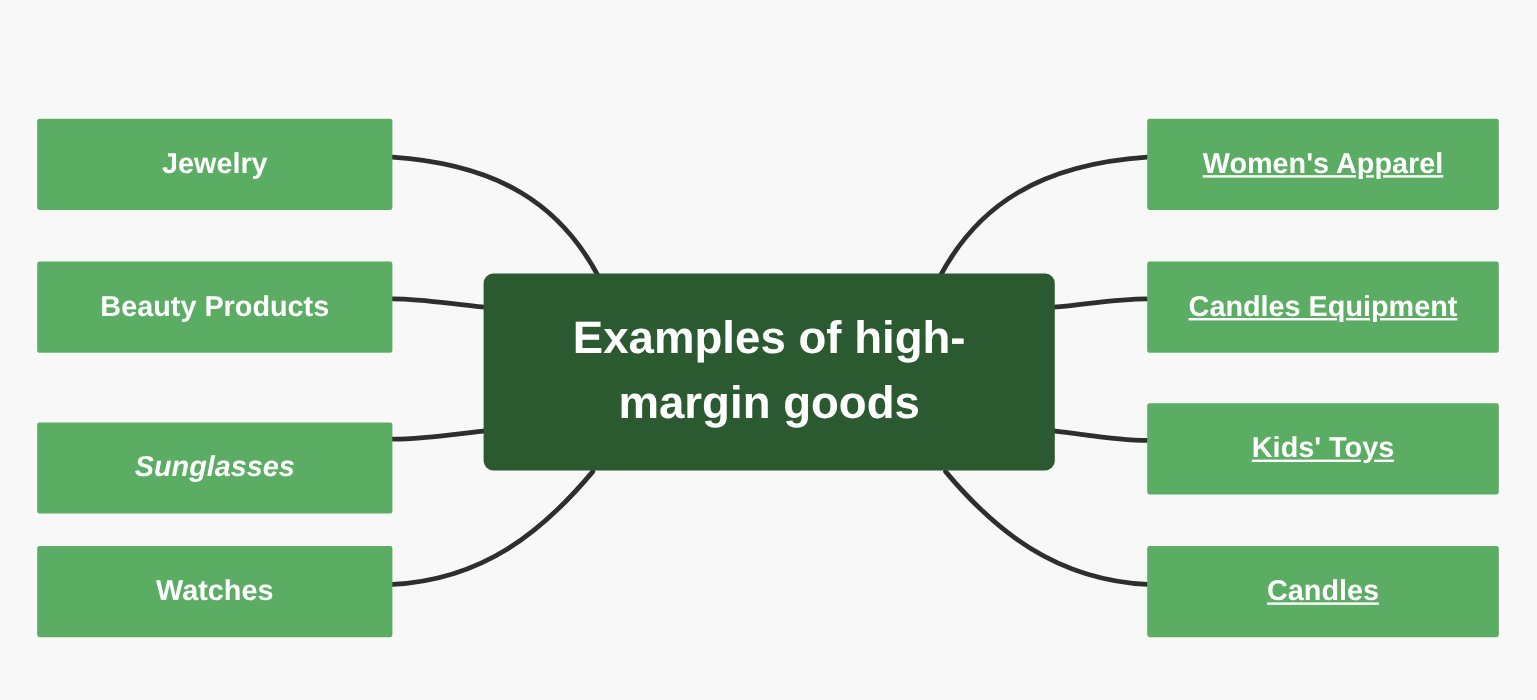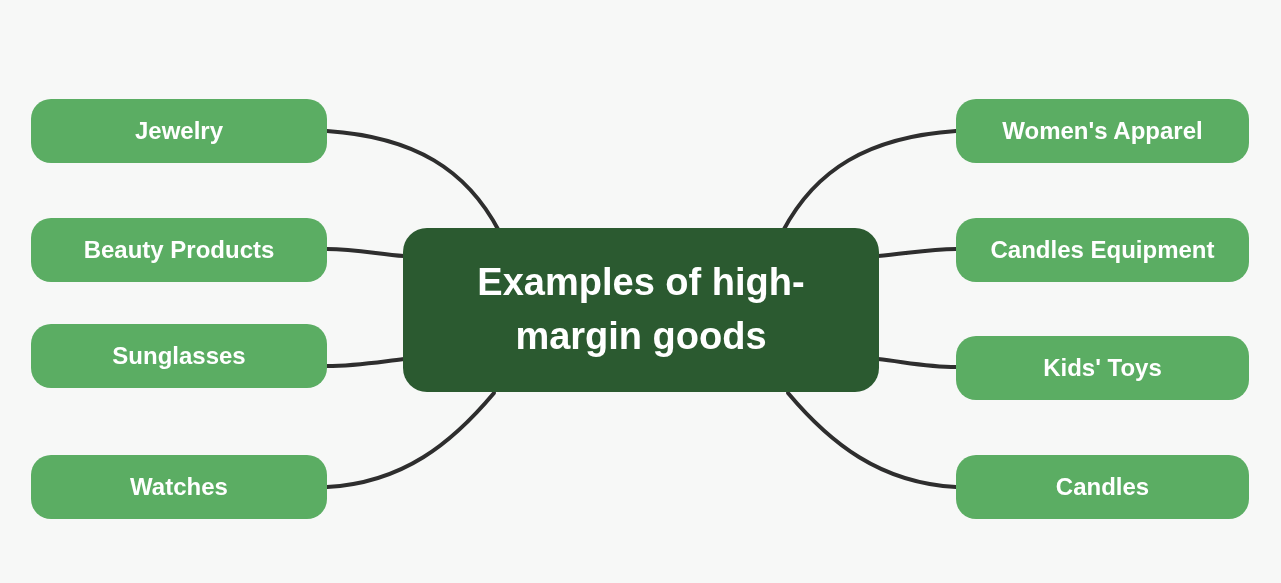--- a/index.html
+++ b/index.html
@@ -33,32 +33,32 @@
     align-items: center;
     justify-content: center;
     box-sizing: border-box;
     color: var(--text, #ffffff);
     font-weight: bold;
     text-align: center;
     cursor: pointer;
   }
   .branch {
     width: 296px;
-    height: 64px;
-    border-radius: 20px;
+    height: 76px;
+    border-radius: 2px;
     background: var(--branch, #5bad63);
     font-size: 24px;
   }
-  .branch.right { width: 293px; }
+  .branch.right { width: 293px; text-decoration: underline; }
   .root {
     left: 403px;
     top: 228px;
     width: 476px;
     height: 164px;
-    border-radius: 24px;
+    border-radius: 8px;
     background: var(--root, #2b5a30);
     font-size: 38px;
     line-height: 1.42;
     padding: 0 21px;
   }
 </style>
 </head>
 <body>
 
 <div class="canvas">
@@ -77,21 +77,21 @@
   <div class="node root">
     <span>Examples of high-margin goods</span>
   </div>
 
   <div class="node branch left" style="left:31px; top:99px;">
     <span>Jewelry</span>
   </div>
   <div class="node branch left" style="left:31px; top:218px;">
     <span>Beauty Products</span>
   </div>
-  <div class="node branch left" style="left:31px; top:324px;">
+  <div class="node branch left" style="left:31px; top:352px;font-style:italic;">
     <span>Sunglasses</span>
   </div>
   <div class="node branch left" style="left:31px; top:455px;justify-content:center;">
     <span>Watches</span>
   </div>
 
   <div class="node branch right" style="left:956px; top:99px;">
     <span>Women's Apparel</span>
   </div>
   <div class="node branch right" style="left:956px; top:218px;">

